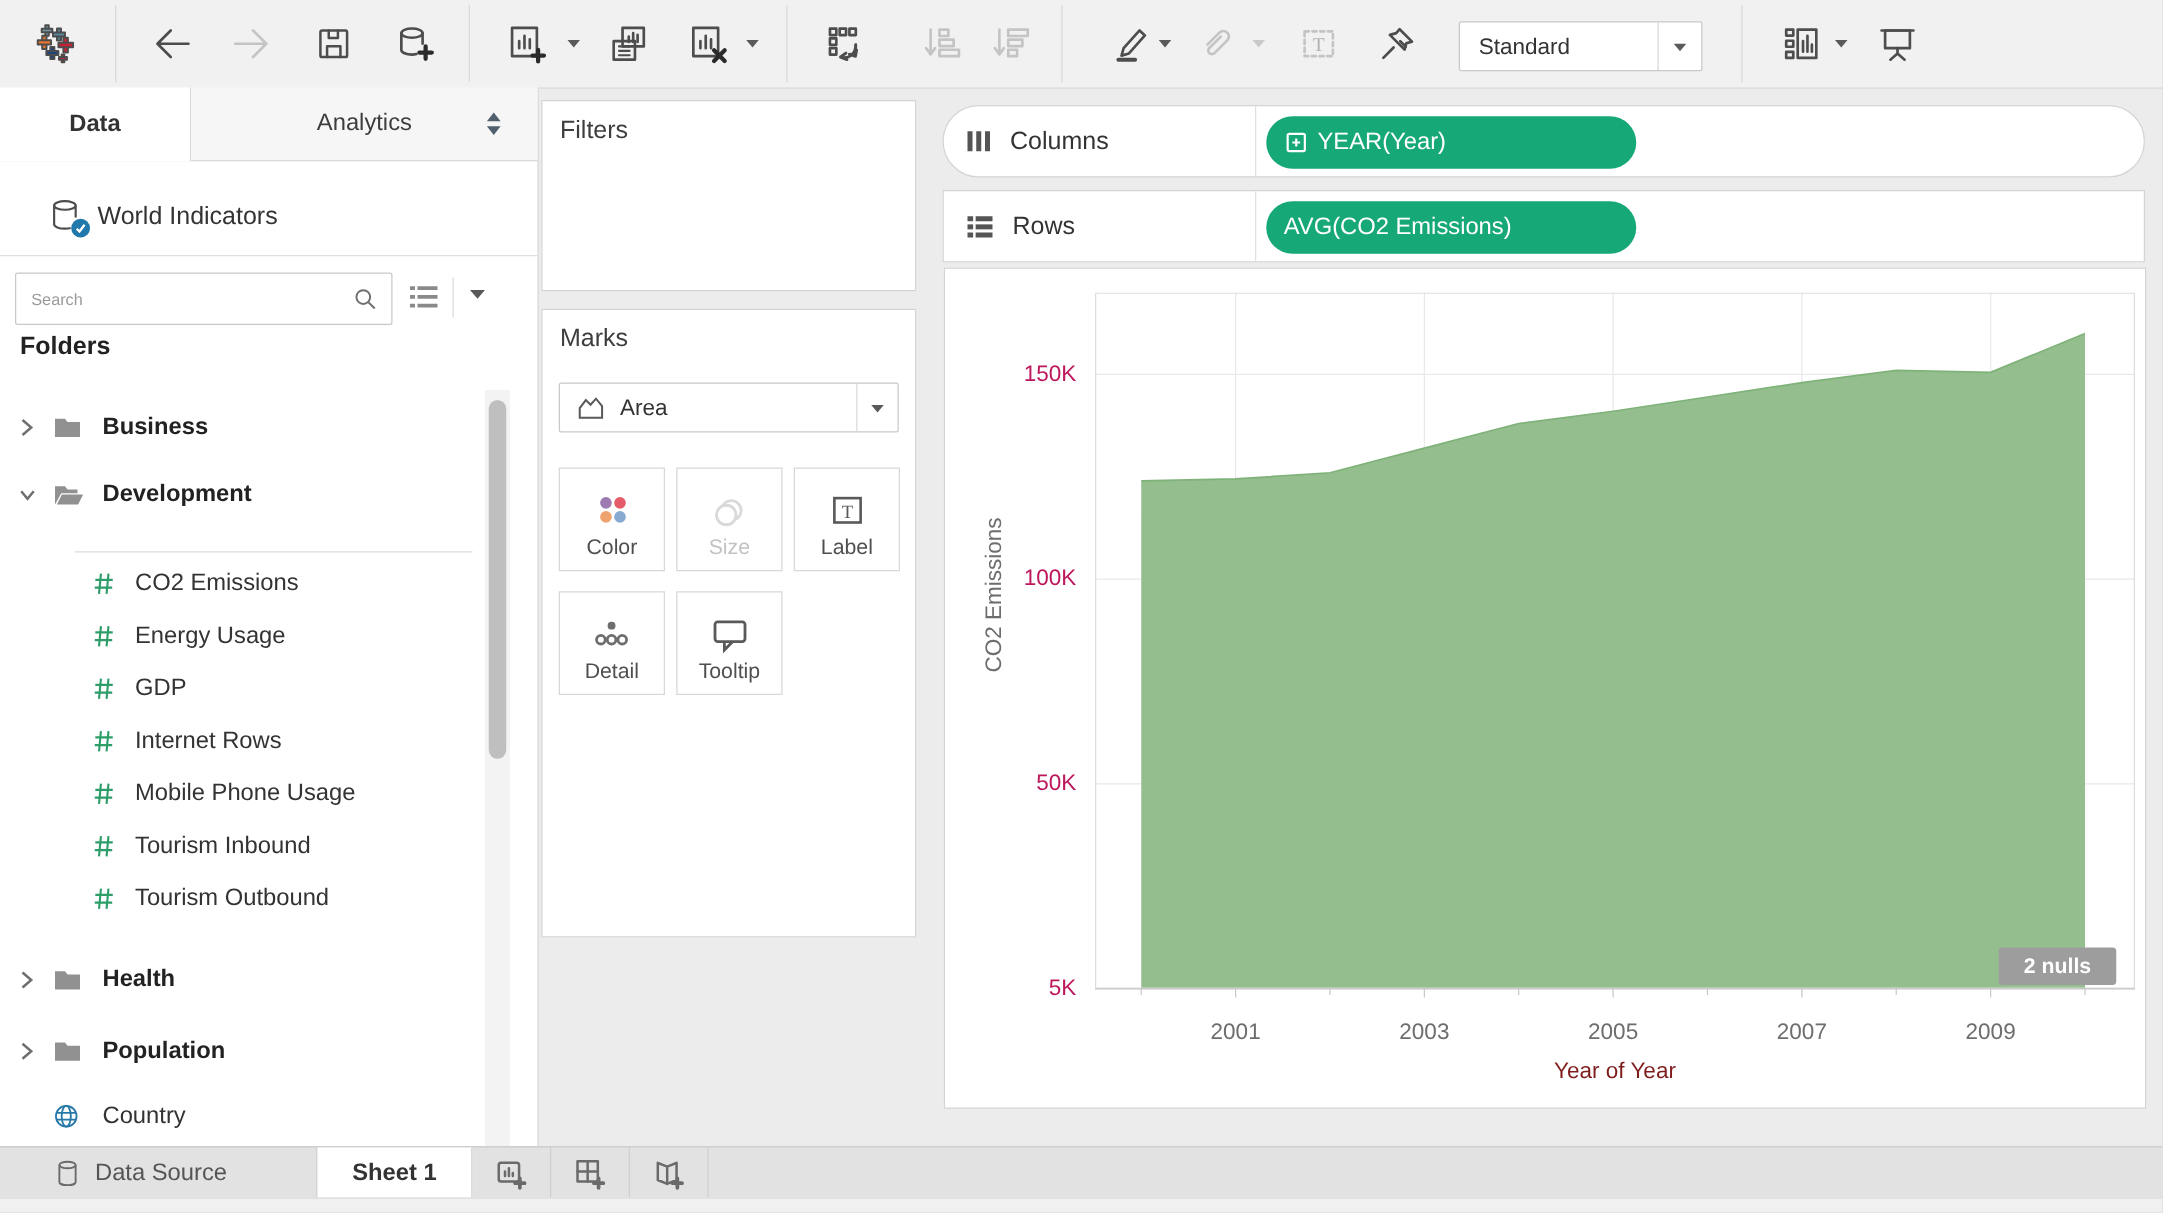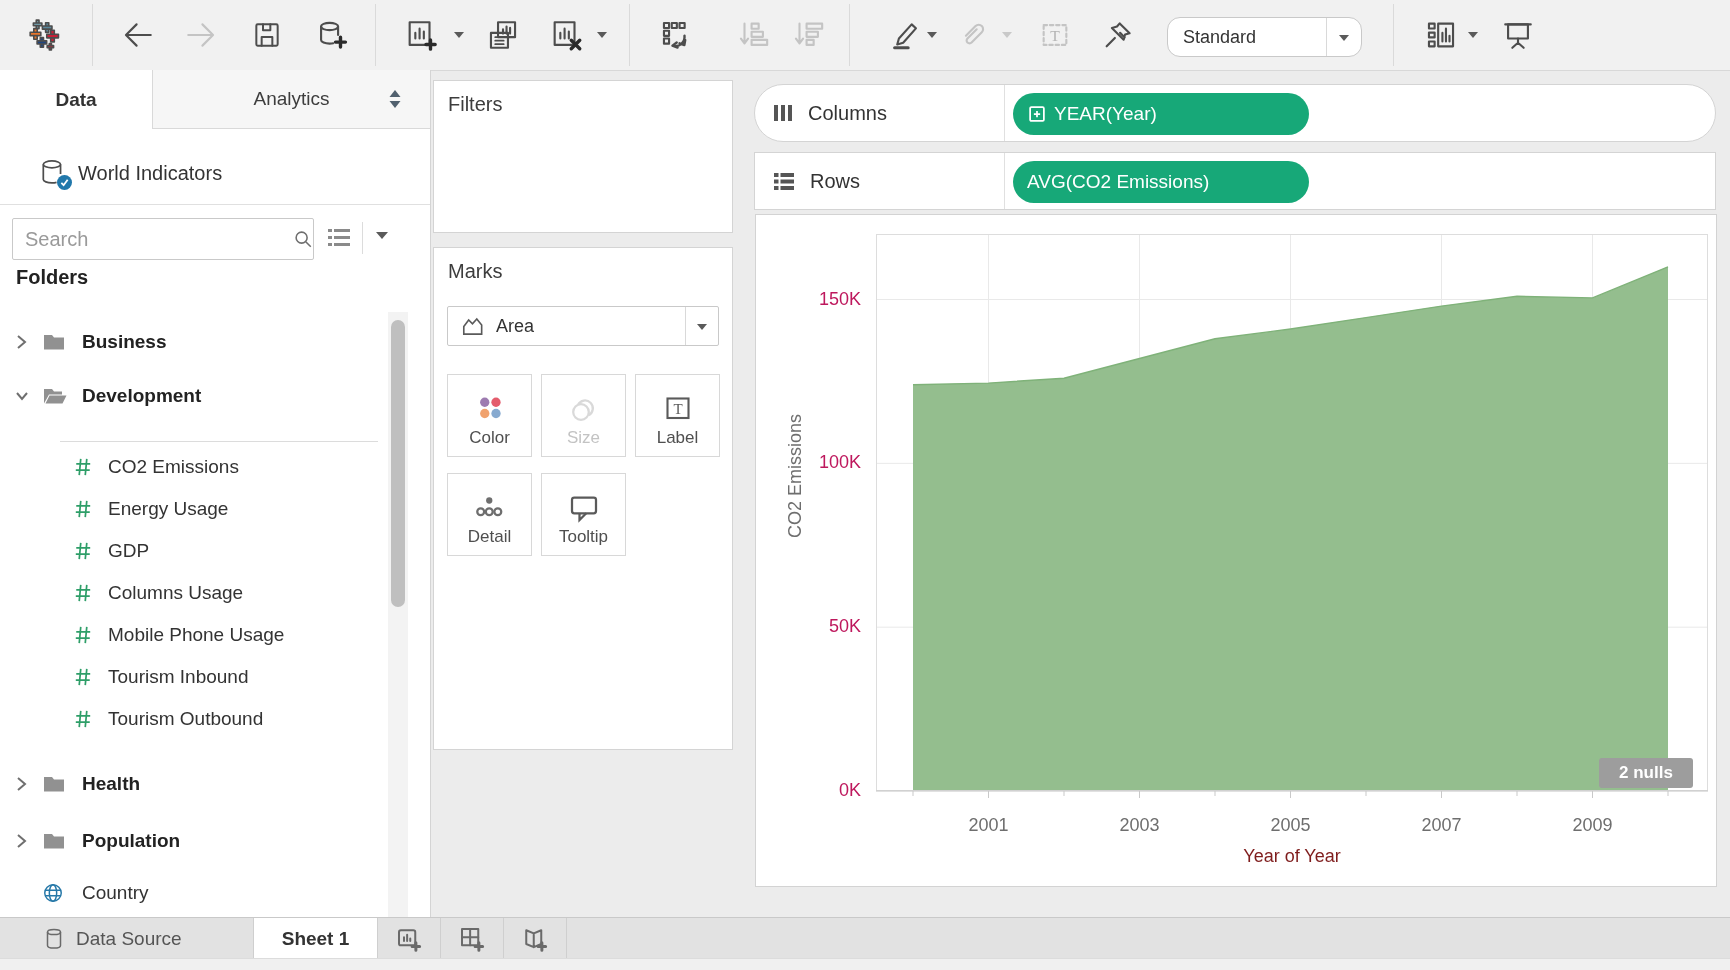--- a/index.html
+++ b/index.html
@@ -11,21 +11,21 @@
   .tbi{position:absolute;top:17px;width:36px;height:36px;display:flex;align-items:center;
        justify-content:center;cursor:pointer;}
   .tbi svg{stroke:#4d4d4d;fill:none;stroke-width:1.5;stroke-linecap:round;stroke-linejoin:round;}
   .tbi.dim svg{stroke:#c4c4c4;}
   .tbsep{position:absolute;top:4px;width:1px;height:62px;background:#dadada;}
   .tbcaret{position:absolute;top:28px;width:14px;height:14px;display:flex;align-items:center;
            justify-content:center;cursor:pointer;}
   .tbcaret:after{content:"";border:5px solid transparent;border-top:6px solid #5a5a5a;margin-top:5px;}
   .tbcaret.dim:after{border-top-color:#c9c9c9;}
   #fit-select{position:absolute;left:1167px;top:17px;width:193px;height:38px;background:#fff;
-              border:1px solid #c9c9c9;border-radius:13px;display:flex;align-items:center;cursor:pointer;}
+              border:1px solid #c9c9c9;border-radius:2px;display:flex;align-items:center;cursor:pointer;}
   #fit-select .lbl{flex:1;padding-left:15px;font-size:18px;color:#333;}
   #fit-select .car{width:34px;height:100%;border-left:1px solid #d9d9d9;display:flex;
                    align-items:center;justify-content:center;}
   #fit-select .car:after{content:"";border:5px solid transparent;border-top:6px solid #5a5a5a;margin-top:6px;}
   
   #sidebar{position:absolute;left:0;top:70px;width:430px;height:847px;background:#fff;
            border-right:1px solid #d4d4d4;}
   #side-tabs{position:absolute;left:0;top:0;width:100%;height:58px;border-bottom:1px solid #d9d9d9;display:flex;}
   .side-tab{display:flex;align-items:center;justify-content:center;font-size:19px;cursor:pointer;}
   #tab-data{width:152px;background:#fff;border-right:1px solid #d9d9d9;font-weight:bold;
@@ -34,21 +34,21 @@
   #pane-sort-icon{position:absolute;right:28px;top:19px;width:14px;height:20px;}
   #datasource-row{position:absolute;left:0;top:72px;width:100%;height:62px;border-bottom:1px solid #e0e0e0;
                   display:flex;align-items:center;cursor:pointer;}
   #datasource-row .dsicon{position:relative;margin-left:40px;width:26px;height:28px;}
   #datasource-row .dsname{margin-left:12px;font-size:20px;color:#333;}
   .badge-check{position:absolute;right:-6px;bottom:-3px;width:15px;height:15px;border-radius:50%;
                background:#2178ab;display:flex;align-items:center;justify-content:center;}
   #search-row{position:absolute;left:0;top:130px;width:100%;height:60px;}
   #search-box{position:absolute;left:12px;top:18px;width:300px;height:40px;border:1px solid #c9c9c9;
               border-radius:2px;display:flex;align-items:center;}
-  #search-box input{border:none;outline:none;flex:1;font-size:20px;padding-left:12px;color:#be185d;
+  #search-box input{border:none;outline:none;flex:1;font-size:13px;padding-left:12px;color:#be185d;
                     font-family:"Liberation Sans",sans-serif;background:transparent;}
   #search-box input::placeholder{color:#9a9a9a;}
   #search-box .mag{margin-right:10px;}
   #view-list-btn{position:absolute;left:326px;top:26px;cursor:pointer;}
   #search-divider{position:absolute;left:362px;top:22px;width:1px;height:32px;background:#dcdcdc;}
   #pane-menu-caret{position:absolute;left:372px;top:30px;width:20px;height:16px;cursor:pointer;}
   #pane-menu-caret:after{content:"";display:block;margin:2px auto;border:6px solid transparent;
                          border-top:7px solid #5a5a5a;width:0;}
   #folders-label{position:absolute;left:16px;top:196px;font-size:20px;font-weight:bold;color:#222;}
   .tree-row{position:absolute;left:0;width:388px;height:34px;display:flex;align-items:center;cursor:pointer;}
@@ -387,21 +387,21 @@
           </svg>
       </span>
       <span class="label">GDP</span>
     </div>
     <div class="field-row" style="top:506px">
       <span class="hicon">
         <svg width="18" height="20" viewBox="0 0 20 22" stroke="#2e9e68" fill="none" stroke-width="1.9">
             <path d="M7.5 2 L5.8 20 M14.2 2 L12.5 20 M2.5 7.5 h15.5 M2 14.5 h15.5"></path>
           </svg>
       </span>
-      <span class="label">Columns Usage</span>
+      <span class="label">Internet Rows</span>
     </div>
     <div class="field-row" style="top:548px">
       <span class="hicon">
         <svg width="18" height="20" viewBox="0 0 20 22" stroke="#2e9e68" fill="none" stroke-width="1.9">
             <path d="M7.5 2 L5.8 20 M14.2 2 L12.5 20 M2.5 7.5 h15.5 M2 14.5 h15.5"></path>
           </svg>
       </span>
       <span class="label">Mobile Phone Usage</span>
     </div>
     <div class="field-row" style="top:590px">
@@ -557,21 +557,21 @@
     <span class="slabel">Rows</span>
     <span class="sdiv"></span>
     <div class="pill" style="background: rgb(23, 168, 120);">
       <span class="ptext">AVG(CO2 Emissions)</span>
     </div>
   </div>
 
   <div id="chart">
     <div id="ylabel">CO2 Emissions</div>
     <div id="y-labels">
-        <div class="ytick" style="top: 565px;">0K</div>
+        <div class="ytick" style="top: 565px;">5K</div>
         <div class="ytick" style="top: 401.176px;">50K</div>
         <div class="ytick" style="top: 237.353px;">100K</div>
         <div class="ytick" style="top: 73.5294px;">150K</div>
       </div>
     <svg id="plot-svg" width="832" height="578">
         <line class="grid" x1="0" x2="832" y1="393.1764705882353" y2="393.1764705882353"></line>
         <line class="grid" x1="0" x2="832" y1="229.3529411764706" y2="229.3529411764706"></line>
         <line class="grid" x1="0" x2="832" y1="65.52941176470591" y2="65.52941176470591"></line>
         <line class="grid" x1="112.5" x2="112.5" y1="0" y2="557"></line>
         <line class="grid" x1="263.5" x2="263.5" y1="0" y2="557"></line>

